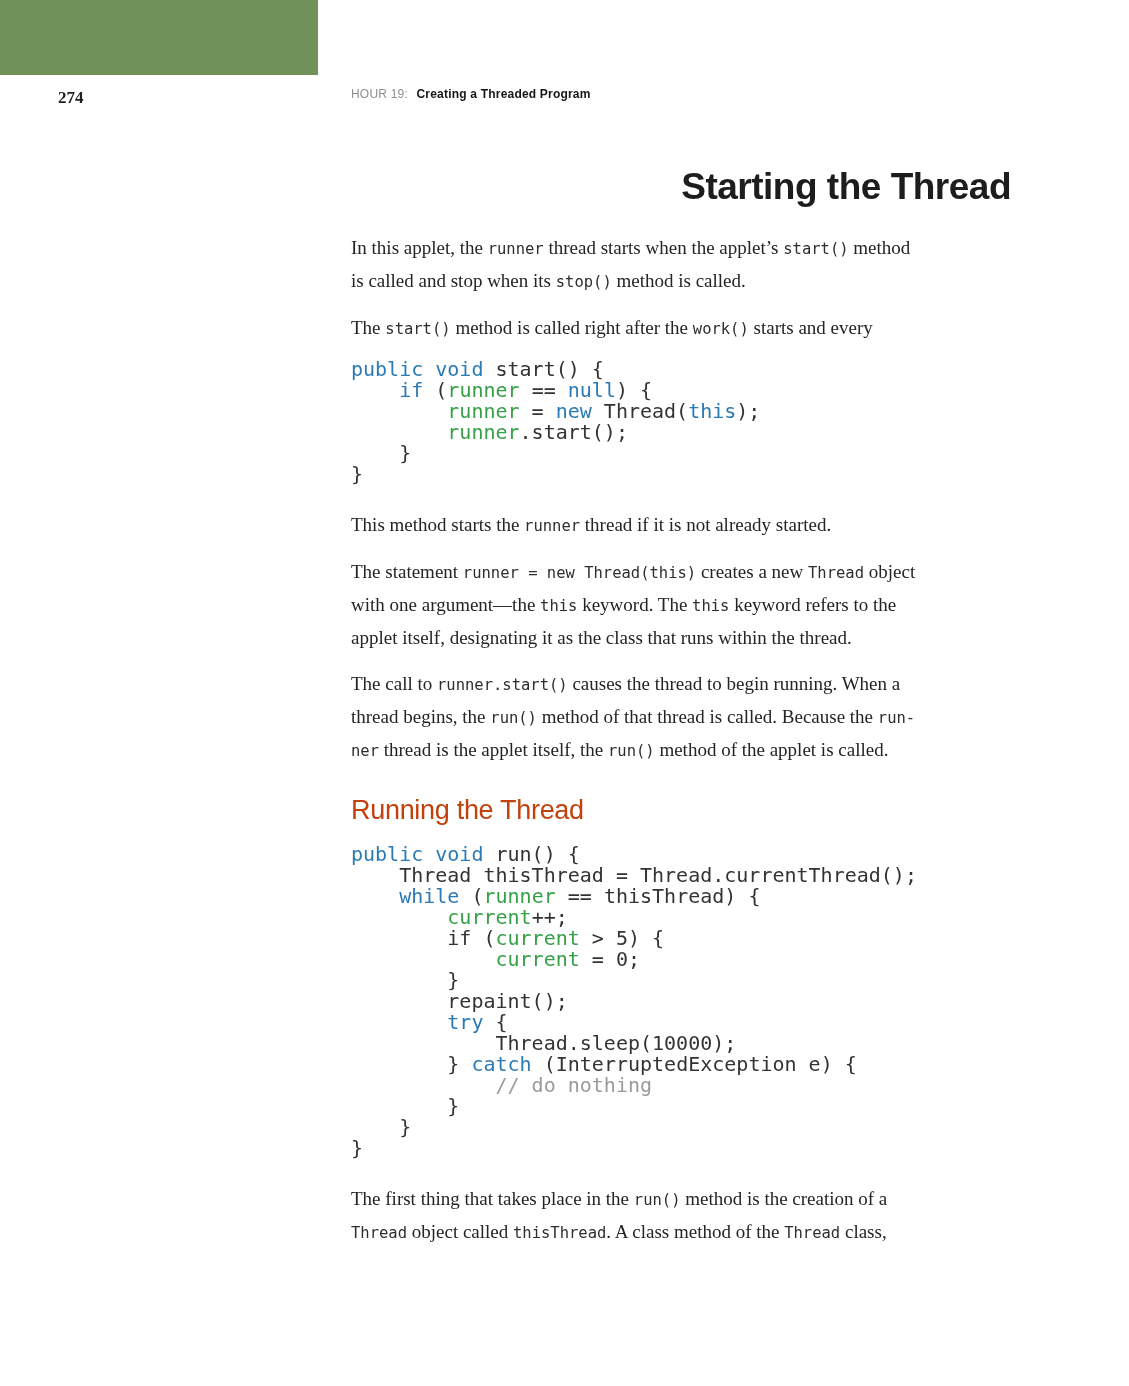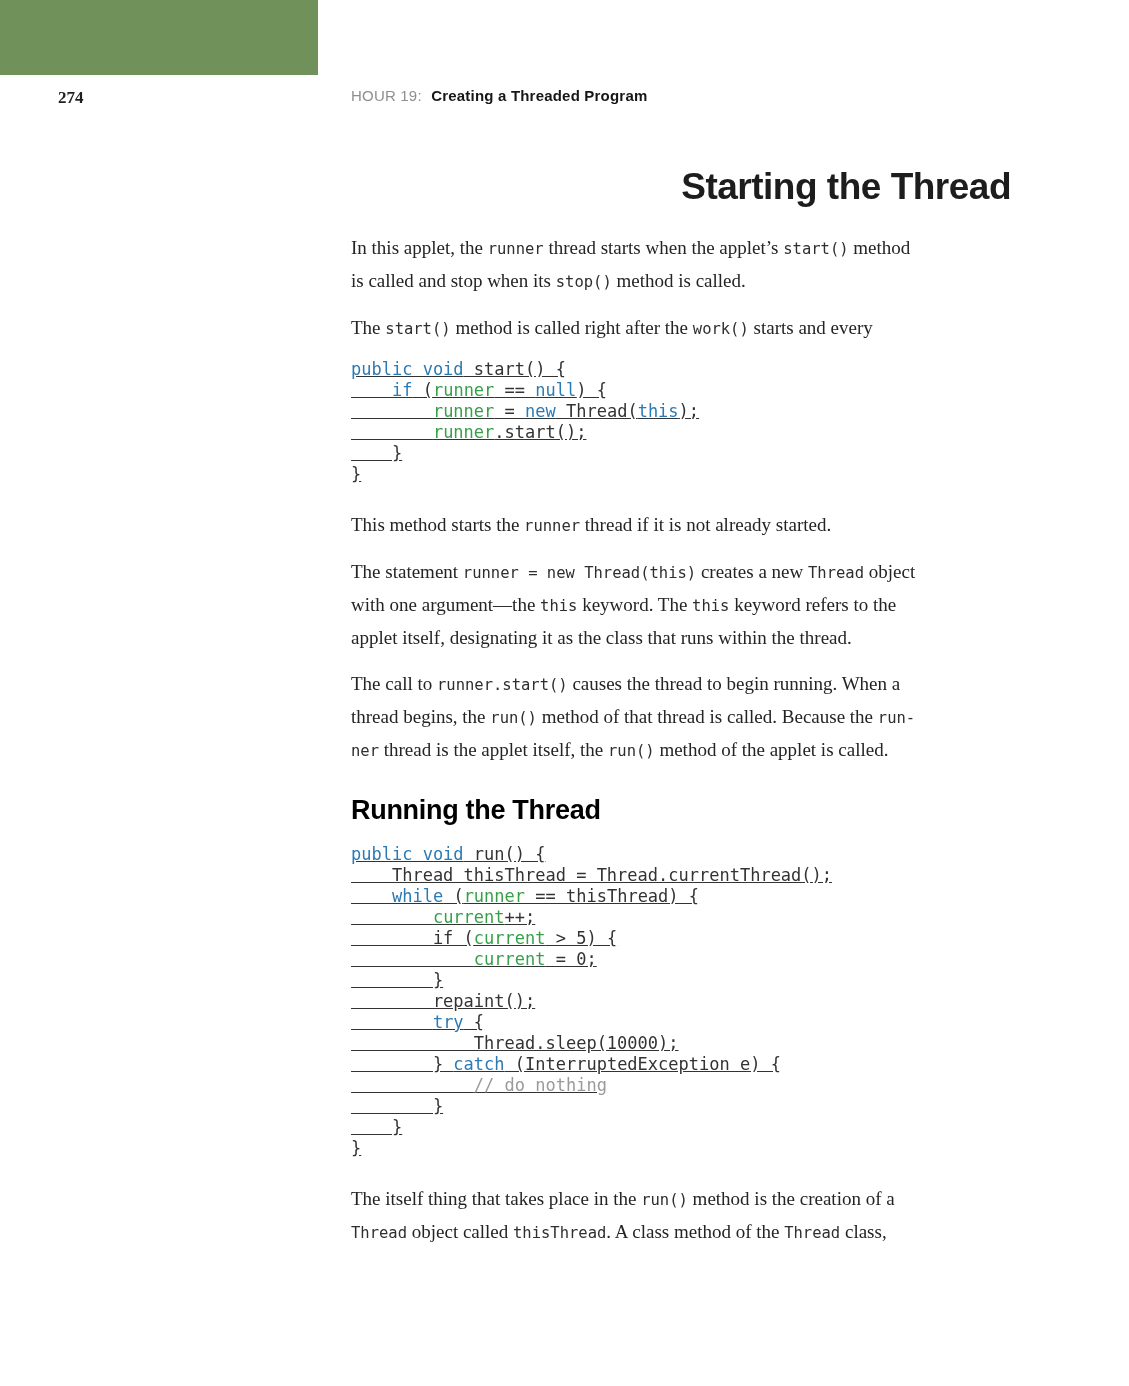--- a/index.html
+++ b/index.html
@@ -22,21 +22,21 @@
     top: 88px; left: 58px;
     font-family: Liberation Serif, serif;
     font-weight: bold;
     font-size: 17px;
     color: #1f1f1f;
   }
   .running-head {
     position: absolute;
     top: 87px; left: 351px;
     font-family: "Liberation Sans", sans-serif;
-    font-size: 15px;
+    font-size: 12px;
     letter-spacing: 0.2px;
   }
   .running-head .label { color: #8f8f8f; }
   .running-head .title { color: #161616; font-weight: bold; margin-left: 5px; }
   #content {
     position: absolute;
     top: 166px; left: 351px;
     width: 660px;
     color: #242424;
   }
@@ -45,43 +45,42 @@
     font-size: 37px;
     font-weight: bold;
     letter-spacing: -0.5px;
     color: #1d1d1d;
     margin: 0 0 24px 0;
     text-align: right;
   }
   h2 {
     font-family: "Liberation Sans", sans-serif;
     font-size: 27px;
-    font-weight: bold;
+    font-weight: normal;
     letter-spacing: -0.3px;
-    color: #000000;
+    color: #c2410c;
     margin: 28px 0 18px 0;
   }
   p {
     font-size: 19px;
     line-height: 32px;
     margin: 0 0 14px 0;
   }
   .ic {
     font-family: "DejaVu Sans Mono", "Liberation Mono", monospace;
     font-size: 15.5px;
     color: #2e2e2e;
   }
   pre {
     font-family: "DejaVu Sans Mono", "Liberation Mono", monospace;
-    font-size: 17px;
+    font-size: 20px;
     line-height: 21px;
     margin: 6px 0 24px 0;
     color: #333333;
     white-space: pre;
-    text-decoration: underline;
   }
   pre .pl { color: #333333; }
   pre .kw { color: var(--kw, #2a7ab5); }
   pre .id { color: var(--id, #36a048); }
   pre .cm { color: var(--cm, #9a9a9a); }
 </style>
 </head>
 <body style="--banner: #71915a; --kw: #2a7ab5; --id: #36a048; --cm: #9a9a9a;">
 
 <div class="banner"></div>
@@ -115,14 +114,14 @@
 <span class="pl">            </span><span class="id">current</span><span class="pl"> = 0;</span>
 <span class="pl">        }</span>
 <span class="pl">        repaint();</span>
 <span class="pl">        </span><span class="kw">try</span><span class="pl"> {</span>
 <span class="pl">            Thread.sleep(10000);</span>
 <span class="pl">        } </span><span class="kw">catch</span><span class="pl"> (InterruptedException e) {</span>
 <span class="pl">            </span><span class="cm">// do nothing</span>
 <span class="pl">        }</span>
 <span class="pl">    }</span>
 <span class="pl">}</span></pre>
-    <p><span>The itself thing that takes place in the </span><span class="ic">run()</span><span> method is the creation of a</span><br><span class="ic">Thread</span><span> object called </span><span class="ic">thisThread</span><span>. A class method of the </span><span class="ic">Thread</span><span> class,</span></p>
+    <p><span>The first thing that takes place in the </span><span class="ic">run()</span><span> method is the creation of a</span><br><span class="ic">Thread</span><span> object called </span><span class="ic">thisThread</span><span>. A class method of the </span><span class="ic">Thread</span><span> class,</span></p>
   </div>
 
 </body></html>

